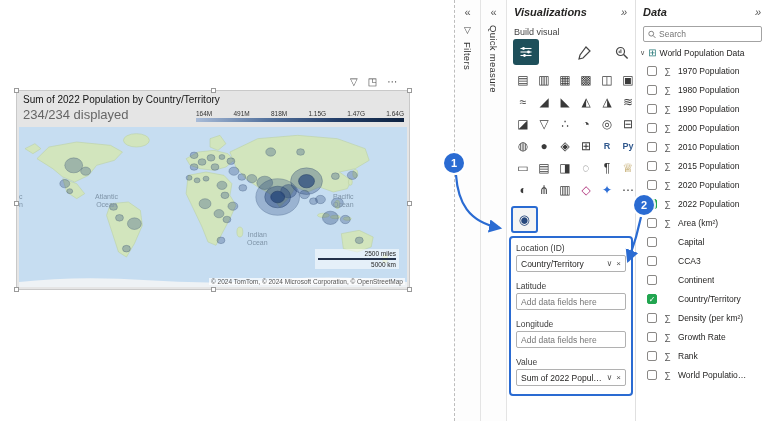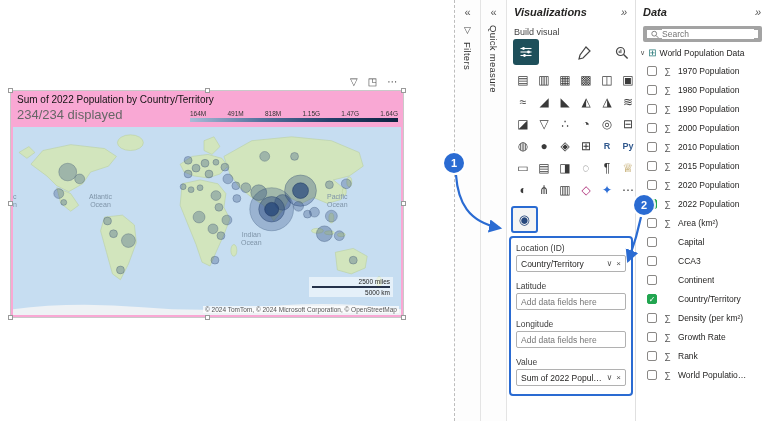--- a/index.html
+++ b/index.html
@@ -4,22 +4,22 @@
 <style>
   :root{ --accent:#2a6bd2; --green:#22a550; }
   *{ box-sizing:border-box; margin:0; padding:0; }
   body{ font-family:"Liberation Sans", sans-serif; background:#fff; }
   #page{ position:relative; width:768px; height:421px; background:#fff; overflow:hidden; }
 
   
   .visual-toolbar{ position:absolute; left:350px; top:76px; display:flex; gap:10px;
     font-size:10px; color:#4a4a4a; }
   .visual-toolbar span{ cursor:pointer; }
-  .visual{ position:absolute; left:10px; top:90px; width:394px; height:228px;
-    border:1px solid #c9c9c9; background:#f9a8d4; }
+  .visual{ position:absolute; left:16px; top:90px; width:394px; height:200px;
+    border:1px solid #c9c9c9; background:#e5e5e5; }
   .hd{ position:absolute; width:5px; height:5px; background:#fff; border:1px solid #9a9a9a; z-index:5; }
   .h-tl{ left:-3px; top:-3px; } .h-tm{ left:194px; top:-3px; } .h-tr{ right:-3px; top:-3px; }
   .h-ml{ left:-3px; top:110px; } .h-mr{ right:-3px; top:110px; }
   .h-bl{ left:-3px; bottom:-3px; } .h-bm{ left:194px; bottom:-3px; } .h-br{ right:-3px; bottom:-3px; }
   .v-title{ font-size:10px; color:#141414; padding:3px 6px 0 6px; height:16px; white-space:nowrap; }
   .v-header{ display:flex; justify-content:space-between; align-items:flex-end; padding:0 5px 1px 6px; height:16px; }
   .displayed{ font-size:13px; color:#666; }
   .legend{ width:208px; }
   .legend-labels{ display:flex; justify-content:space-between; font-size:6.5px; color:#333; }
   .legend-bar{ height:4px; margin-top:1px; background:linear-gradient(90deg,#a9bcd8,#56749f,#25406b,#0d2240); }
@@ -66,21 +66,21 @@
   .well-group{ margin-bottom:9px; }
   .well-label{ font-size:8.5px; color:#3c3c3c; margin-bottom:2px; }
   .well-box{ height:17px; border:1px solid #b1b1b1; border-radius:2px; background:#fff;
     display:flex; align-items:center; justify-content:space-between; padding:0 4px; font-size:8.5px; color:#252423; cursor:pointer; }
   .well-box .well-text{ white-space:nowrap; overflow:hidden; text-overflow:ellipsis; }
   .well-box:not(.filled) .well-text{ color:#767676; }
   .well-icons{ flex:none; display:flex; gap:4px; color:#555; font-size:8px; }
 
   
   .data-panel{ position:absolute; left:635px; top:0; width:133px; height:421px; background:#fff; border-left:1px solid #e0e0e0; }
-  .search-box{ position:absolute; top:26px; left:7px; width:119px; height:16px; border:4px solid #a3a3a3;
+  .search-box{ position:absolute; top:26px; left:7px; width:119px; height:16px; border:1px solid #a3a3a3;
     border-radius:2px; display:flex; align-items:center; padding:0 4px; gap:3px; background:#fff; }
   .search-box input{ border:none; outline:none; width:100%; font-size:8.5px; font-family:"Liberation Sans",sans-serif; color:#333; }
   .tree-root{ position:absolute; top:47px; left:4px; display:flex; align-items:center; gap:3px; font-size:8.5px; color:#252423; cursor:pointer; }
   .tree-expander{ font-size:7px; color:#555; }
   .table-glyph{ color:#2e7d7d; font-size:10px; }
   .field-list{ position:absolute; top:61px; left:0; right:0; }
   .field-row{ display:flex; align-items:center; height:19px; gap:5px; padding-left:11px; font-size:8.5px; color:#252423; cursor:pointer; }
   .cb{ width:10px; height:10px; border:1px solid #8a8886; border-radius:2px; background:#fff; flex:none;
     font-size:8px; line-height:9px; text-align:center; color:#fff; }
   .cb.checked{ background:var(--green); border-color:var(--green); }

